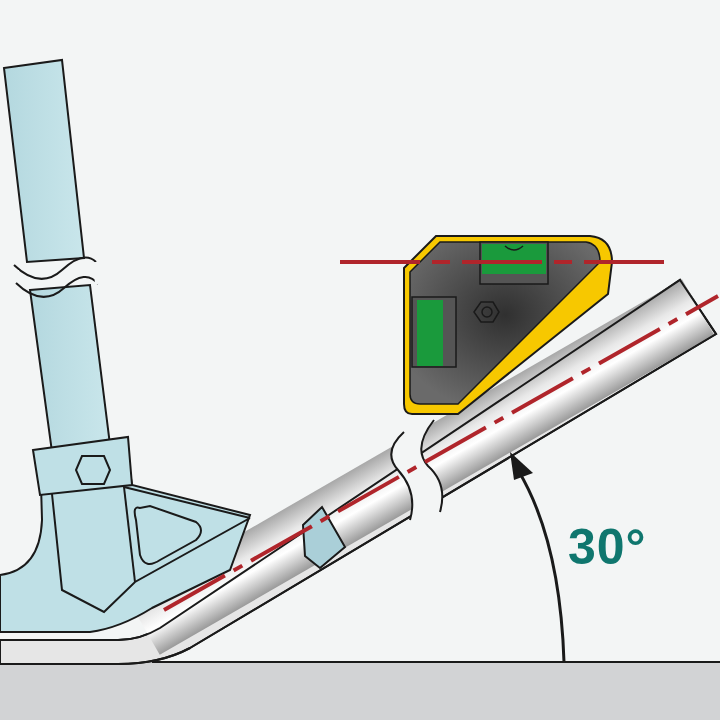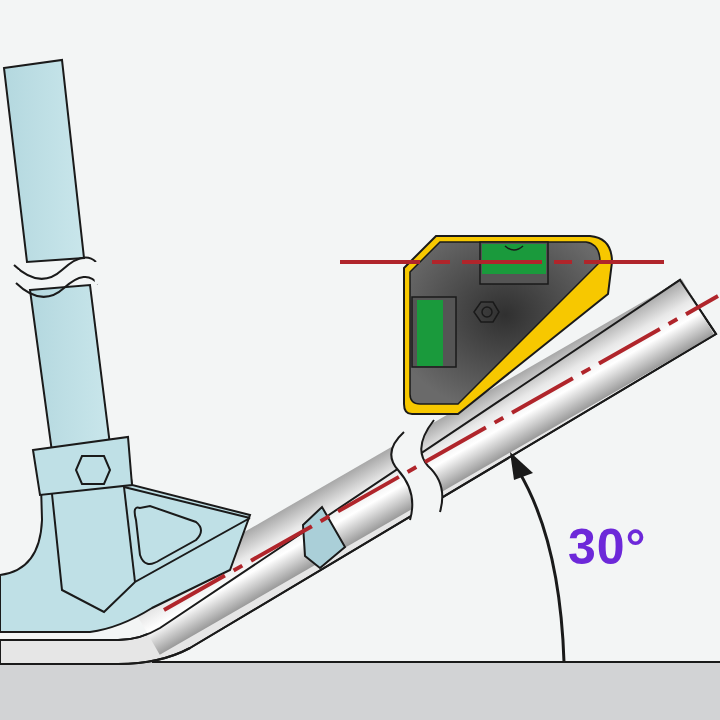--- a/index.html
+++ b/index.html
@@ -1,21 +1,21 @@
 <!DOCTYPE html>
 <html><head>
 <meta charset="utf-8">
 <style>
   html, body { margin: 0; padding: 0; background: #f3f5f5; }
   #stage { position: relative; width: 720px; height: 720px; overflow: hidden; background: #f3f5f5; }
   svg { position: absolute; left: 0; top: 0; }
   .angle-label {
     position: absolute; left: 568px; top: 518px;
     font-family: "Liberation Sans", sans-serif; font-weight: bold;
-    font-size: 50px; color: #6d28d9; letter-spacing: 1px;
+    font-size: 50px; color: #0f766e; letter-spacing: 1px;
   }
 </style>
 </head>
 <body>
 
 <div id="stage">
 <svg width="720" height="720" viewBox="0 0 720 720">
   <defs>
     <linearGradient id="pipeGrad" x1="0" y1="0" x2="0" y2="1" gradientUnits="objectBoundingBox">
       <stop offset="0" stop-color="#a8a8a8"></stop>

